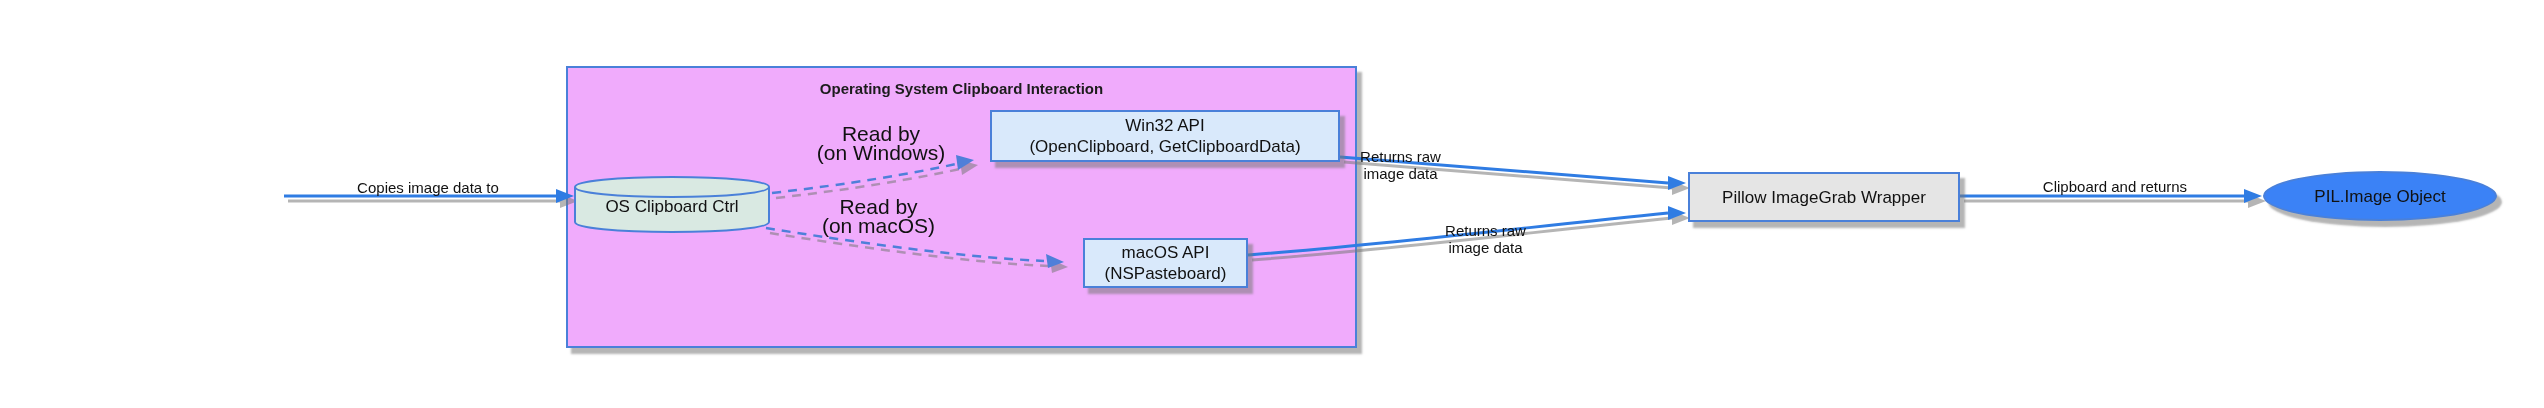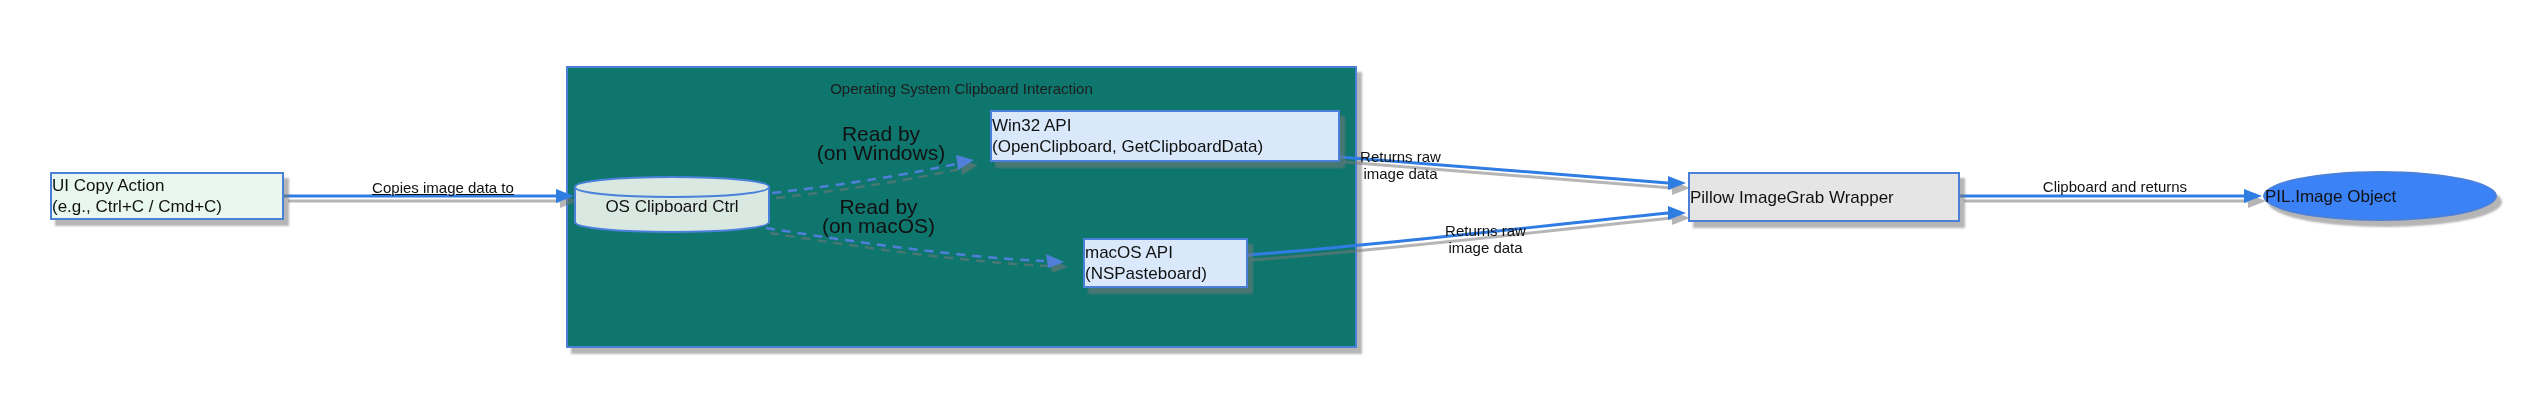--- a/index.html
+++ b/index.html
@@ -2,28 +2,28 @@
 <html><head>
 <meta charset="utf-8">
 <style>
   html,body{margin:0;padding:0;background:#ffffff;}
   body{width:2544px;height:408px;position:relative;overflow:hidden;
        font-family:"Liberation Sans", sans-serif;color:#111;}
   .stage{position:absolute;inset:0;}
 
   
   .node{position:absolute;box-sizing:border-box;border:2px solid #4a80d9;
-        display:flex;flex-direction:column;justify-content:center;align-items:flex-start;
+        display:flex;flex-direction:column;justify-content:center;align-items:center;
         text-align:center;font-size:17px;line-height:21px;
         box-shadow:5px 6px 2px rgba(120,120,120,.55);}
   .mint{background:#e9f8ef;}
   .bluebox{background:#d9e9fb;}
   .wrapperbox{background:#e5e5e5;}
   .cluster{position:absolute;box-sizing:border-box;border:2px solid #4a80d9;
-           background:#0f766e;box-shadow:5px 6px 2px rgba(120,120,120,.55);}
+           background:#f0abfc;box-shadow:5px 6px 2px rgba(120,120,120,.55);font-weight:bold;}
   .cluster-title{position:absolute;left:0;right:0;top:12px;text-align:center;
                  font-size:15px;color:#1c1c1c;}
   .ellipse-node{border-radius:50%;}
 
   
   .cyl{position:absolute;width:200px;height:58px;}
   .cyl svg{position:absolute;left:0;top:0;overflow:visible;}
   .cyl .cyl-label{position:absolute;left:0;right:0;top:22px;text-align:center;
                   font-size:17px;}
 
@@ -81,24 +81,20 @@
       <polygon points="1668,176 1686,183 1668,190"></polygon>
       <polygon points="1668,206 1686,213 1668,220"></polygon>
       <polygon points="2244,189 2262,196 2244,203"></polygon>
     </g>
     <g fill="#4f7fd9">
       <polygon points="956,155 974,160 958,170"></polygon>
       <polygon points="1046,254 1064,262 1048,268"></polygon>
     </g>
   </svg>
 
-  <div class="node mint" style="left:50px;top:172px;width:234px;height:48px;">
-    <div>UI Copy Action</div>
-    <div>(e.g., Ctrl+C / Cmd+C)</div>
-  </div>
 
   <div class="cyl" style="left:572px;top:175px;">
     <svg width="200" height="58">
       <g filter="none">
         <path d="M3,12 C3,6 46,2 100,2 C154,2 197,6 197,12 L197,47 C197,53 154,57 100,57 C46,57 3,53 3,47 Z" fill="#d9e9e2" stroke="#4a80d9" stroke-width="2"></path>
         <path d="M3,12 C3,18 46,22 100,22 C154,22 197,18 197,12" fill="none" stroke="#4a80d9" stroke-width="2"></path>
       </g>
     </svg>
     <div class="cyl-label">OS Clipboard Ctrl</div>
   </div>
@@ -114,21 +110,21 @@
   </div>
 
   <div class="node wrapperbox" style="left:1688px;top:172px;width:272px;height:50px;">
     <div>Pillow ImageGrab Wrapper</div>
   </div>
 
   <div class="node mint ellipse-node" style="left:2263px;top:171px;width:234px;height:50px;background:#3b82f6;">
     <div>PIL.Image Object</div>
   </div>
 
-  <div class="edge-label" style="left:333px;top:179px;width:220px;text-decoration:underline;">
+  <div class="edge-label" style="left:318px;top:179px;width:220px;">
     <span>Copies image data to</span>
   </div>
 
   <div class="edge-label big" style="left:806px;top:124px;width:150px;">
     <div>Read by</div>
     <div>(on Windows)</div>
   </div>
 
   <div class="edge-label big" style="left:806px;top:197px;width:145px;">
     <div>Read by</div>

